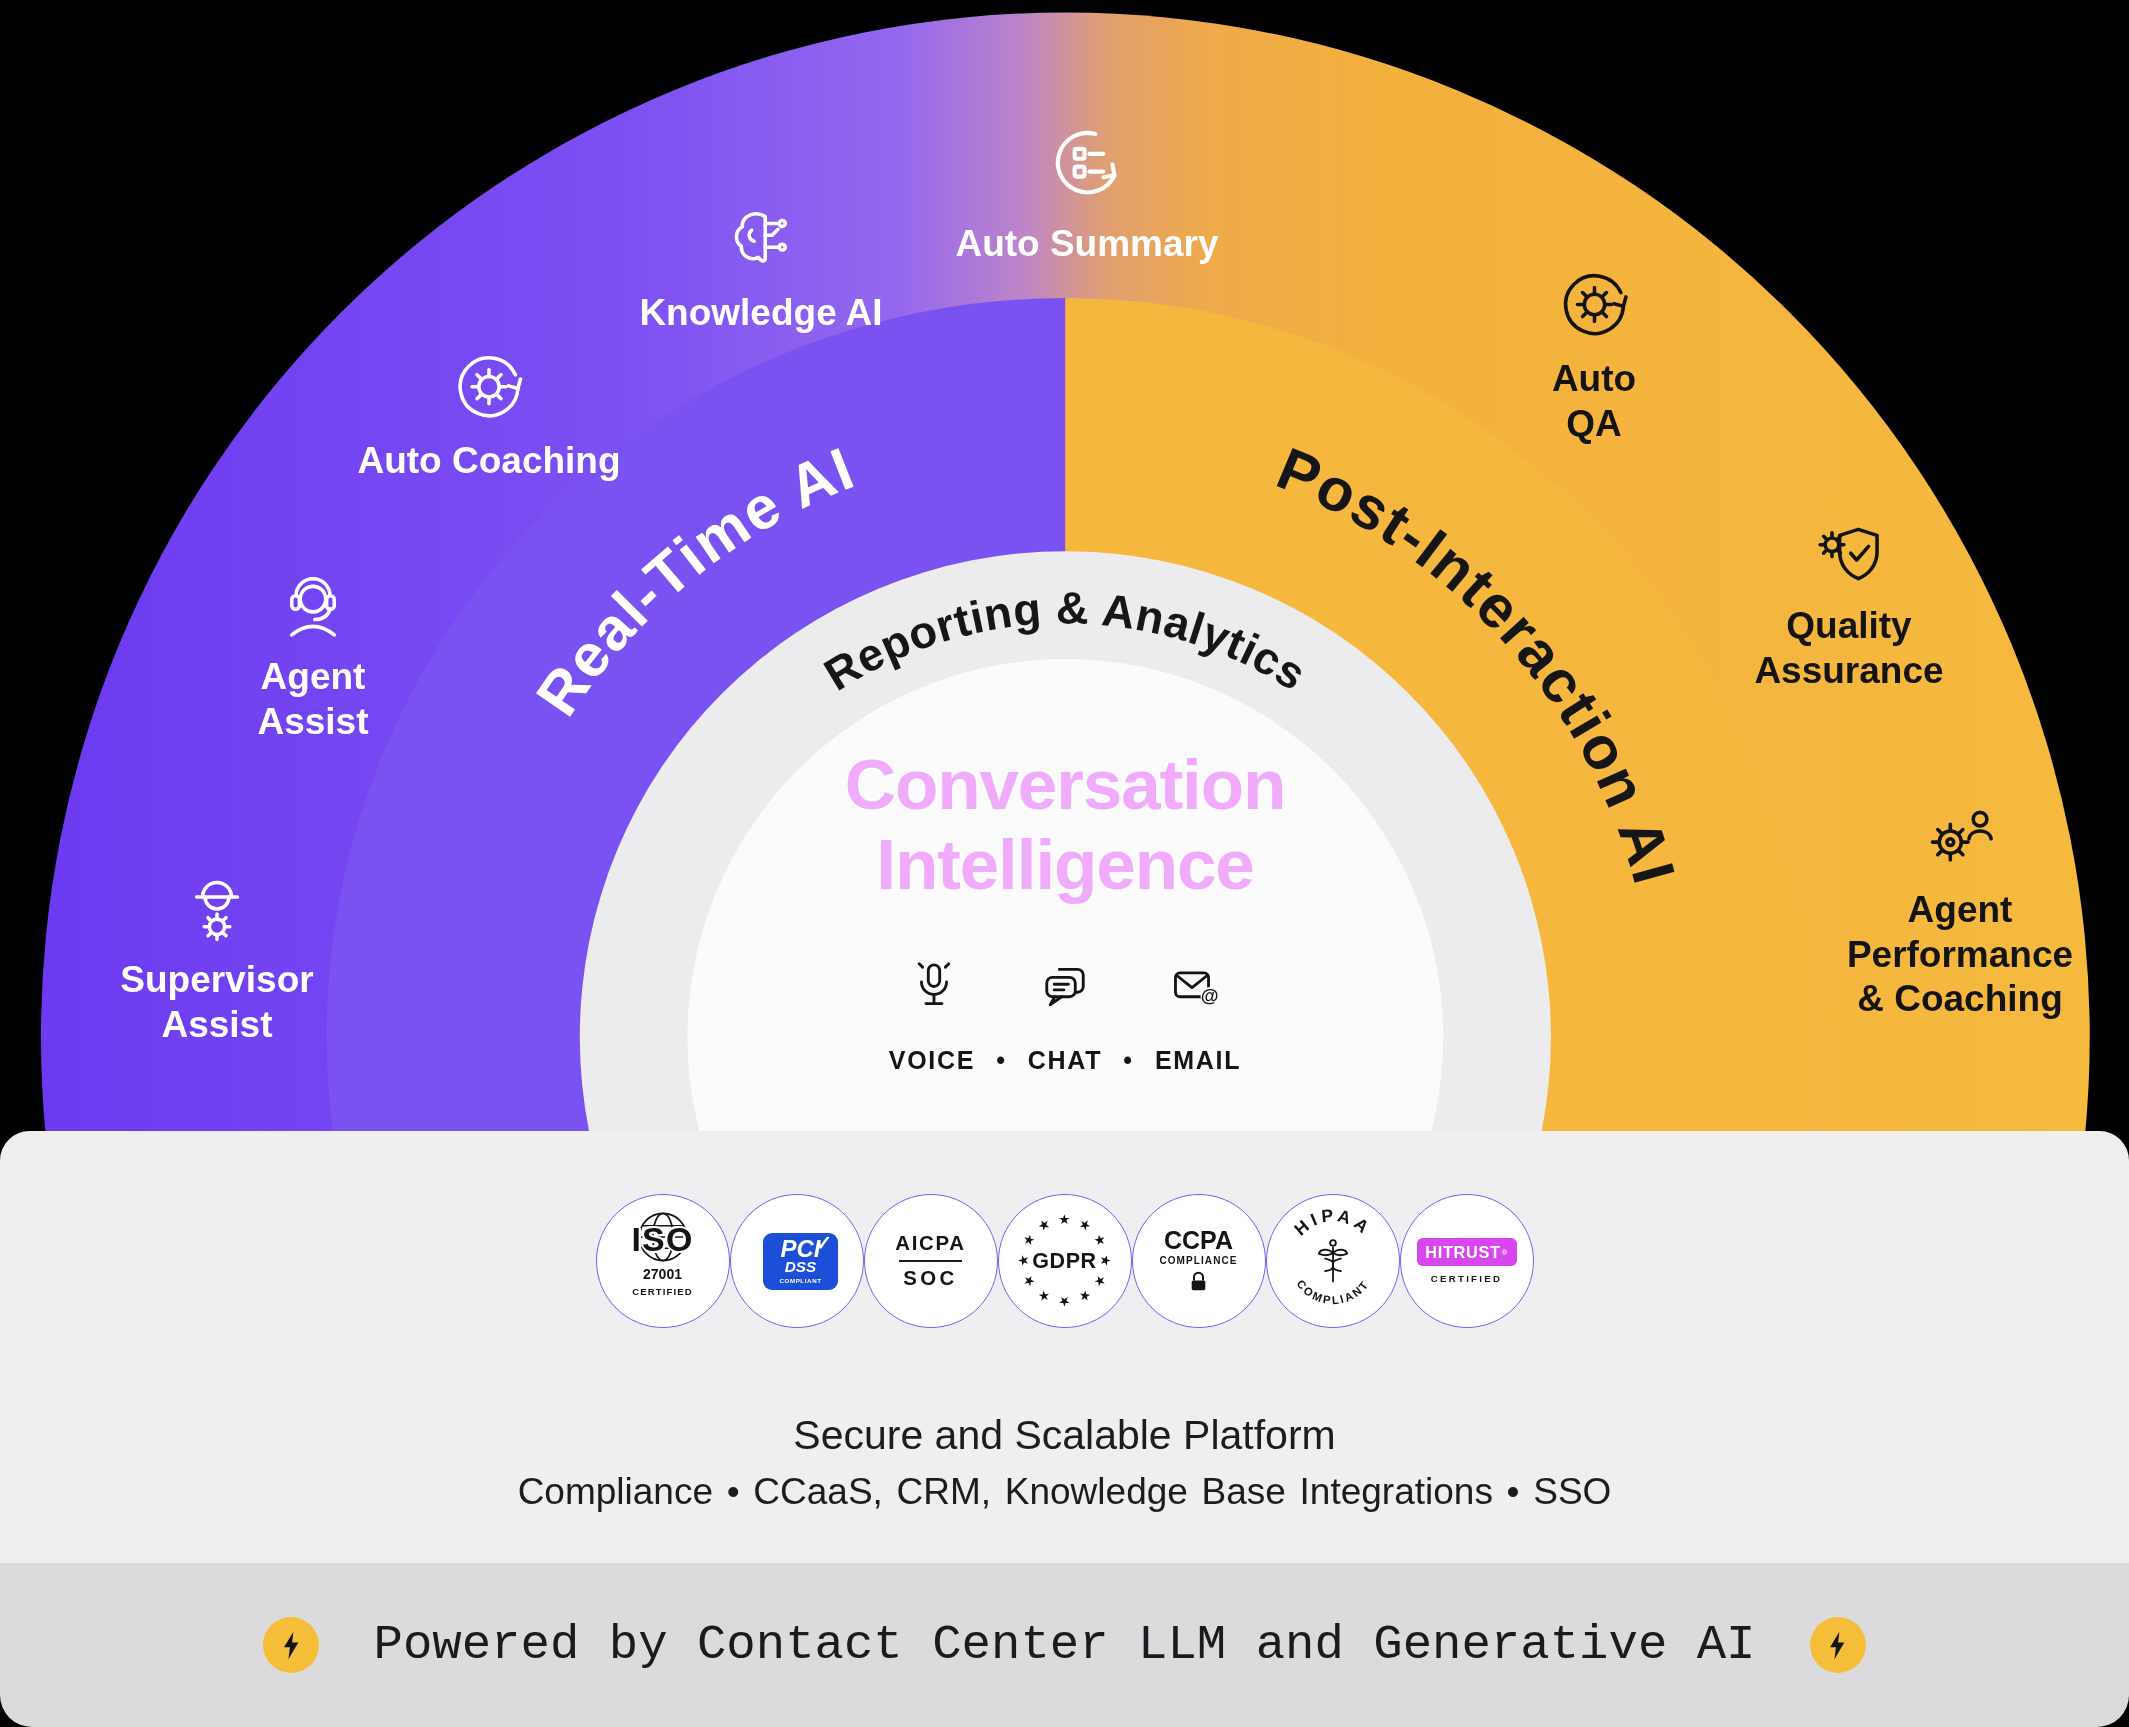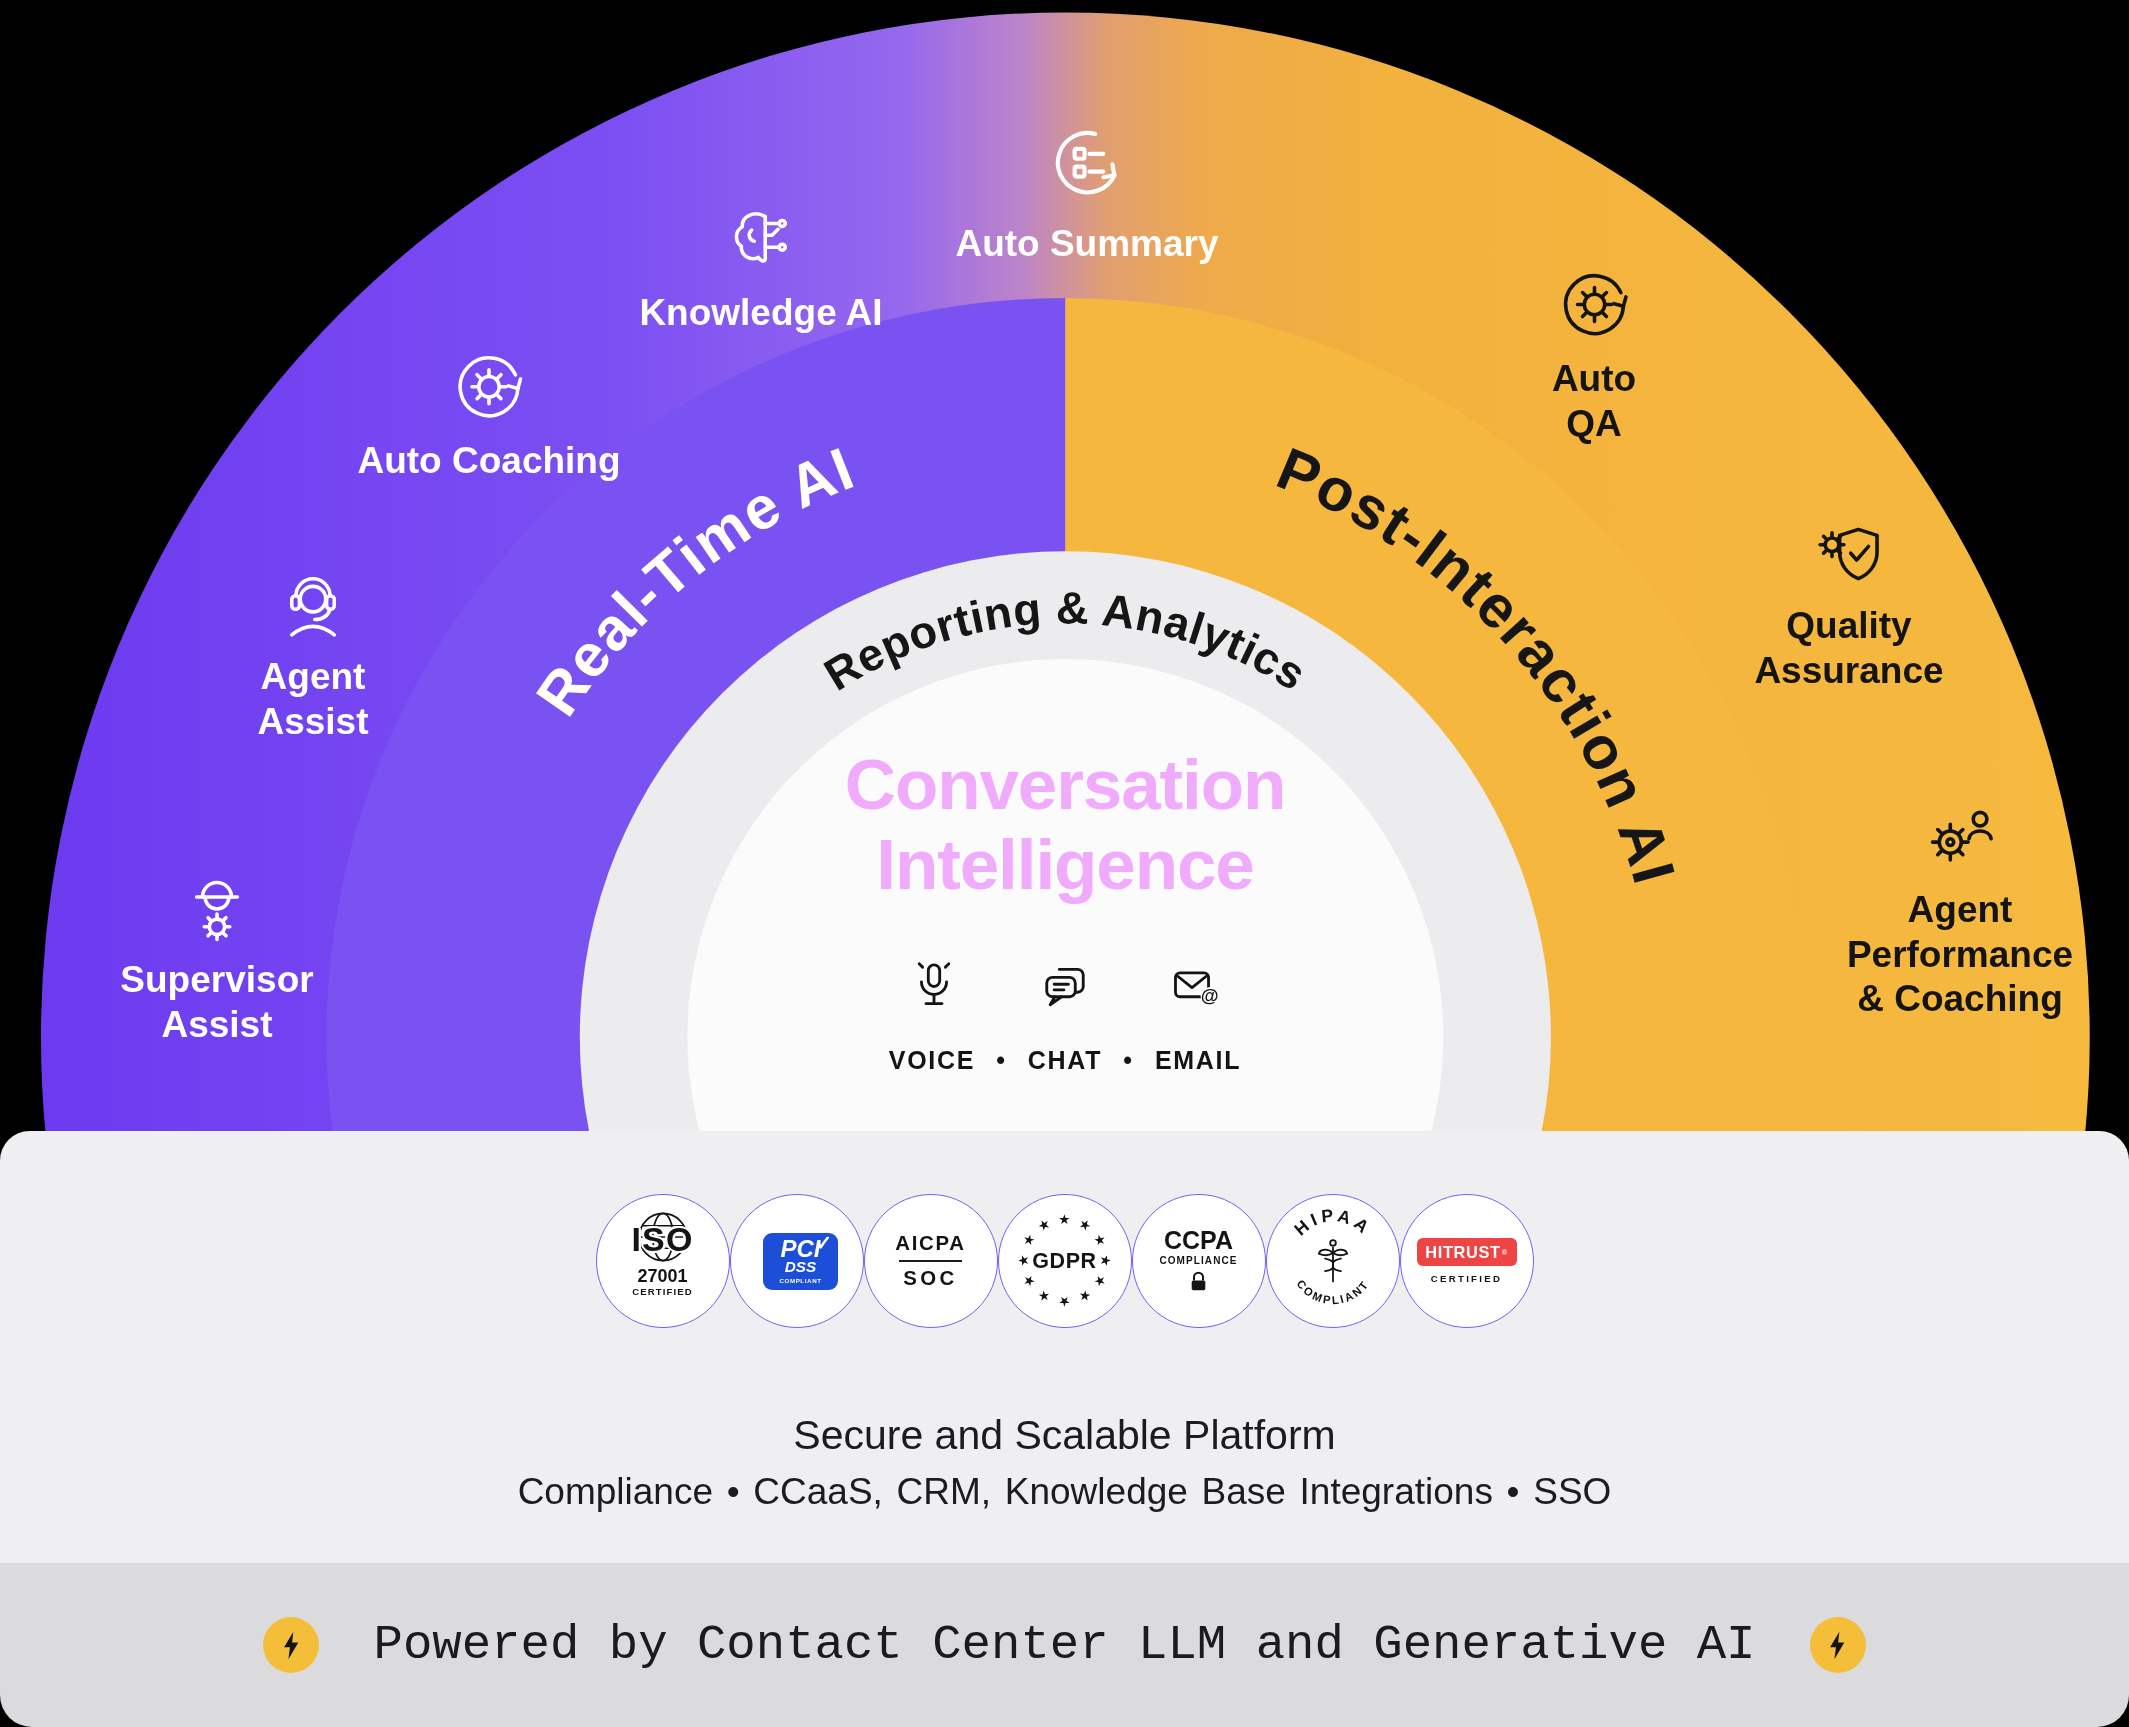--- a/index.html
+++ b/index.html
@@ -28,39 +28,39 @@
   
   .secure-band{position:absolute;left:0;top:1131px;width:2129px;height:432px;
                background:#EFEFF1;border-radius:29.5px 29.5px 0 0;}
   .badges{position:absolute;top:63px;left:50%;transform:translateX(-50%);display:flex;align-items:center;}
   .badge{position:relative;width:134px;height:134px;box-sizing:border-box;border-radius:50%;
          background:#ffffff;border:1.7px solid #7C5CEF;display:flex;flex-direction:column;
          align-items:center;justify-content:center;color:#141414;flex:none;}
   .iso-globe{position:absolute;top:14.7px;left:50%;transform:translateX(-50%);}
   .iso-name{position:absolute;top:25px;left:50%;transform:translateX(-50%);font-size:34px;font-weight:900;
             letter-spacing:1.1px;text-shadow:2.3px 0 #fff,-2.3px 0 #fff,0 2.3px #fff,0 -2.3px #fff,1.7px 1.7px #fff,-1.7px -1.7px #fff;}
-  .iso-number{position:absolute;top:71px;left:50%;transform:translateX(-50%);font-size:18px;font-weight:800;}
+  .iso-number{position:absolute;top:71px;left:50%;transform:translateX(-50%);font-size:14px;font-weight:800;}
   .iso-status{position:absolute;top:91px;left:50%;transform:translateX(-50%);font-size:9.6px;font-weight:700;letter-spacing:1.1px;}
   .pci-chip{background:#1d4ed8;border-radius:9px;width:75px;height:57px;display:flex;flex-direction:column;
             align-items:center;justify-content:center;color:#fff;position:relative;margin-left:8px;}
   .pci-name{font-size:24px;font-weight:900;font-style:italic;line-height:.9;}
   .pci-check{position:absolute;top:-1.1px;right:5.7px;font-size:20.4px;font-weight:900;color:#fff;}
   .pci-sub{font-size:15.3px;font-weight:900;font-style:italic;line-height:1;}
   .pci-status{font-size:6.2px;font-weight:700;letter-spacing:0.6px;margin-top:2.8px;}
   .aicpa-top{font-size:20.4px;font-weight:600;letter-spacing:1.7px;}
   .aicpa-div{width:63px;height:1.7px;background:#1a1a1a;margin:5.1px 0;}
   .aicpa-bottom{font-size:20.4px;font-weight:600;letter-spacing:3.4px;}
   .gdpr-name{font-size:21.5px;font-weight:800;letter-spacing:0.6px;}
   .gdpr-star{position:absolute;left:50%;top:50%;width:19px;height:19px;margin:-9.6px 0 0 -9.6px;
              display:flex;align-items:center;justify-content:center;font-size:13.6px;color:#141414;
              transform:rotate(var(--a)) translateY(-42px);}
   .ccpa-name{font-size:25px;font-weight:800;line-height:1;}
   .ccpa-sub{font-size:10px;font-weight:700;letter-spacing:1.1px;margin-top:2.3px;}
   .ccpa-lock{margin-top:4.5px;}
-  .hitrust-chip{background:#ef4444;color:#fff;border-radius:5.7px;width:100px;height:28px;display:flex;
+  .hitrust-chip{background:#d946ef;color:#fff;border-radius:5.7px;width:100px;height:28px;display:flex;
                 align-items:center;justify-content:center;font-size:16.4px;font-weight:900;letter-spacing:0.6px;}
   .hitrust-reg{font-size:7.4px;vertical-align:super;margin-left:1.1px;}
   .hitrust-status{margin-top:6.8px;font-size:9.6px;font-weight:700;letter-spacing:2.3px;}
   .platform-title{position:absolute;top:281px;left:50%;transform:translateX(-50%);font-size:41px;
                   font-weight:500;color:#1c1c1e;white-space:nowrap;}
   .platform-subtitle{position:absolute;top:340px;left:50%;transform:translateX(-50%);font-size:37px;
                   font-weight:500;color:#1c1c1e;white-space:nowrap;word-spacing:3.4px;}
 
   
   .footer-band{position:absolute;left:0;top:1563px;width:2129px;height:164px;background:#DBDBDE;

